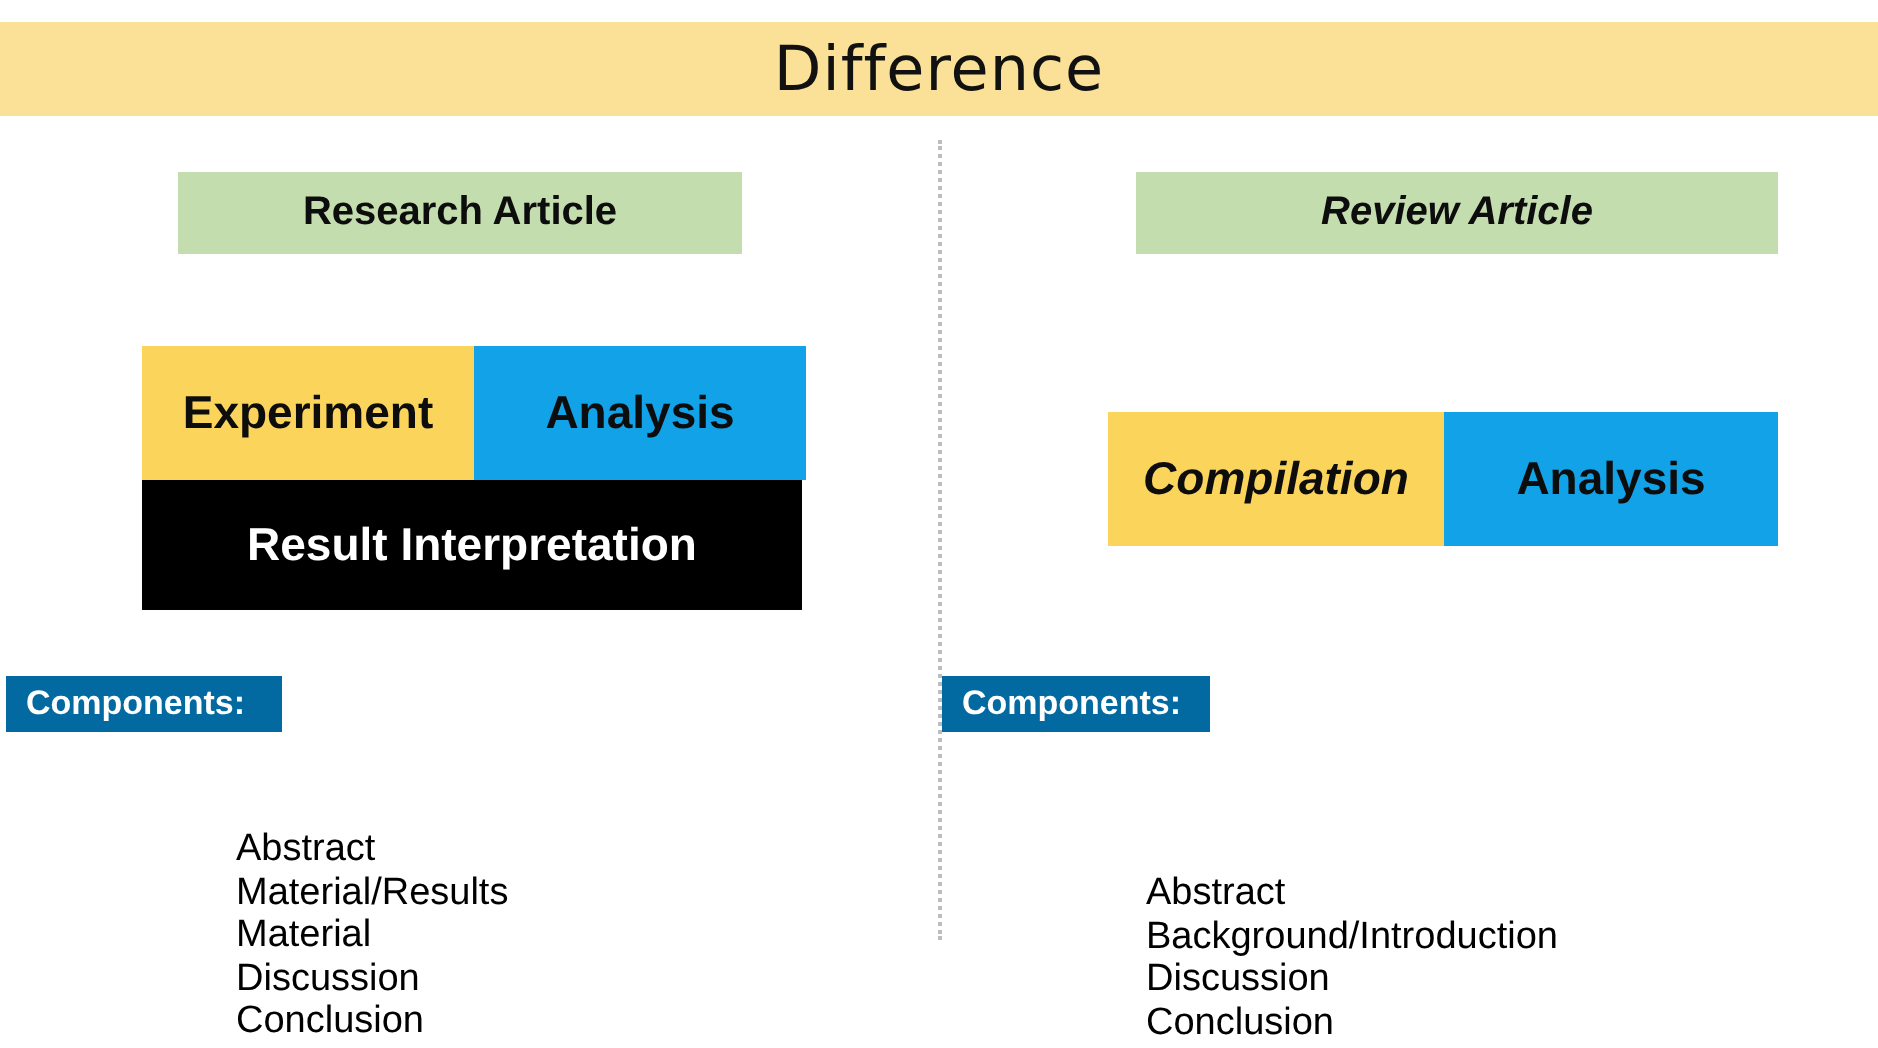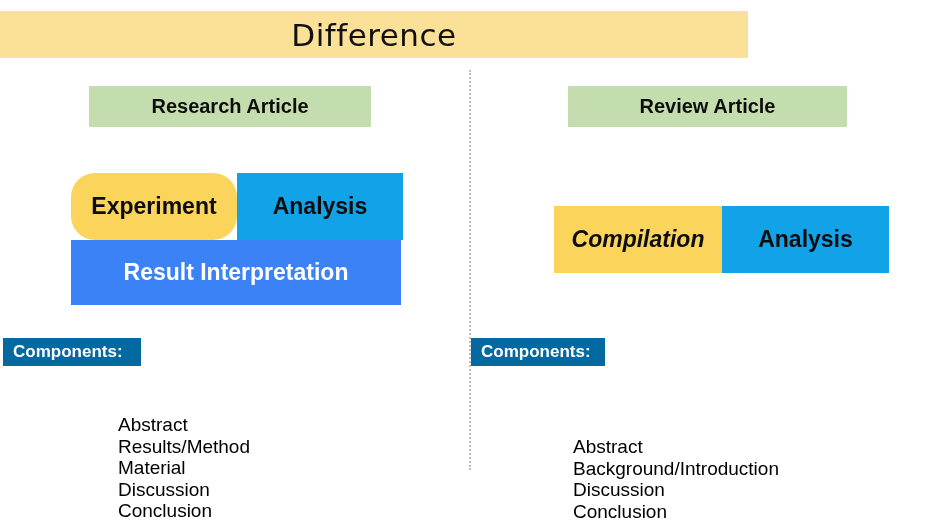--- a/index.html
+++ b/index.html
@@ -16,21 +16,21 @@
     height: 524px;
     background: #ffffff;
     overflow: hidden;
   }
 
   
   .title-banner {
     position: absolute;
     left: 0;
     top: 11px;
-    width: 748px;
+    width: 939px;
     height: 47px;
     background: #fbe197;
     display: flex;
     align-items: center;
     justify-content: center;
   }
   .title-text {
     font-family: "DejaVu Sans", sans-serif;
     font-size: 31px;
     font-weight: 400;
@@ -45,21 +45,21 @@
     display: flex;
     align-items: center;
     justify-content: center;
   }
   .col-header-text {
     font-size: 20px;
     font-weight: bold;
     color: #0d0d0d;
   }
   #header-left  { left: 89px;  top: 86px; width: 282px; height: 41px; }
-  #header-right { left: 568px; top: 86px; width: 279px; height: 41px; }
+  #header-right { left: 568px; top: 86px; width: 321px; height: 41px; font-style: italic; }
 
   
   .block {
     position: absolute;
     display: flex;
     align-items: center;
     justify-content: center;
     box-sizing: border-box;
   }
   .block-text {
@@ -128,47 +128,47 @@
   <div id="divider"></div>
 
   <div class="col-header" id="header-left">
     <span class="col-header-text">Research Article</span>
   </div>
 
   <div class="col-header" id="header-right">
     <span class="col-header-text">Review Article</span>
   </div>
 
-  <div class="block" id="blk-experiment" style="background: rgb(251, 212, 92); border-radius: 24px;">
+  <div class="block" id="blk-experiment" style="background: rgb(251, 212, 92);">
     <span class="block-text" style="color: rgb(13, 13, 13);">Experiment</span>
   </div>
   <div class="block" id="blk-analysis-l" style="background: rgb(18, 162, 232);">
     <span class="block-text" style="color: rgb(13, 13, 13);">Analysis</span>
   </div>
-  <div class="block" id="blk-result" style="background: #3b82f6;">
+  <div class="block" id="blk-result" style="background: #000000;">
     <span class="block-text light" style="color: rgb(255, 255, 255);">Result Interpretation</span>
   </div>
 
   <div class="block" id="blk-compilation" style="background: rgb(251, 212, 92); font-style: italic;">
     <span class="block-text" style="color: rgb(13, 13, 13);">Compilation</span>
   </div>
   <div class="block" id="blk-analysis-r" style="background: rgb(18, 162, 232);">
     <span class="block-text" style="color: rgb(13, 13, 13);">Analysis</span>
   </div>
 
   <div class="components-badge" id="badge-left">
     <span class="components-badge-text">Components:</span>
   </div>
   <div class="components-badge" id="badge-right">
     <span class="components-badge-text">Components:</span>
   </div>
 
   <div class="component-list" id="list-left">
       <span class="component-item">Abstract</span>
-      <span class="component-item">Results/Method</span>
+      <span class="component-item">Material/Results</span>
       <span class="component-item">Material</span>
       <span class="component-item">Discussion</span>
       <span class="component-item">Conclusion</span>
     </div>
   <div class="component-list" id="list-right">
       <span class="component-item">Abstract</span>
       <span class="component-item">Background/Introduction</span>
       <span class="component-item">Discussion</span>
       <span class="component-item">Conclusion</span>
     </div>

